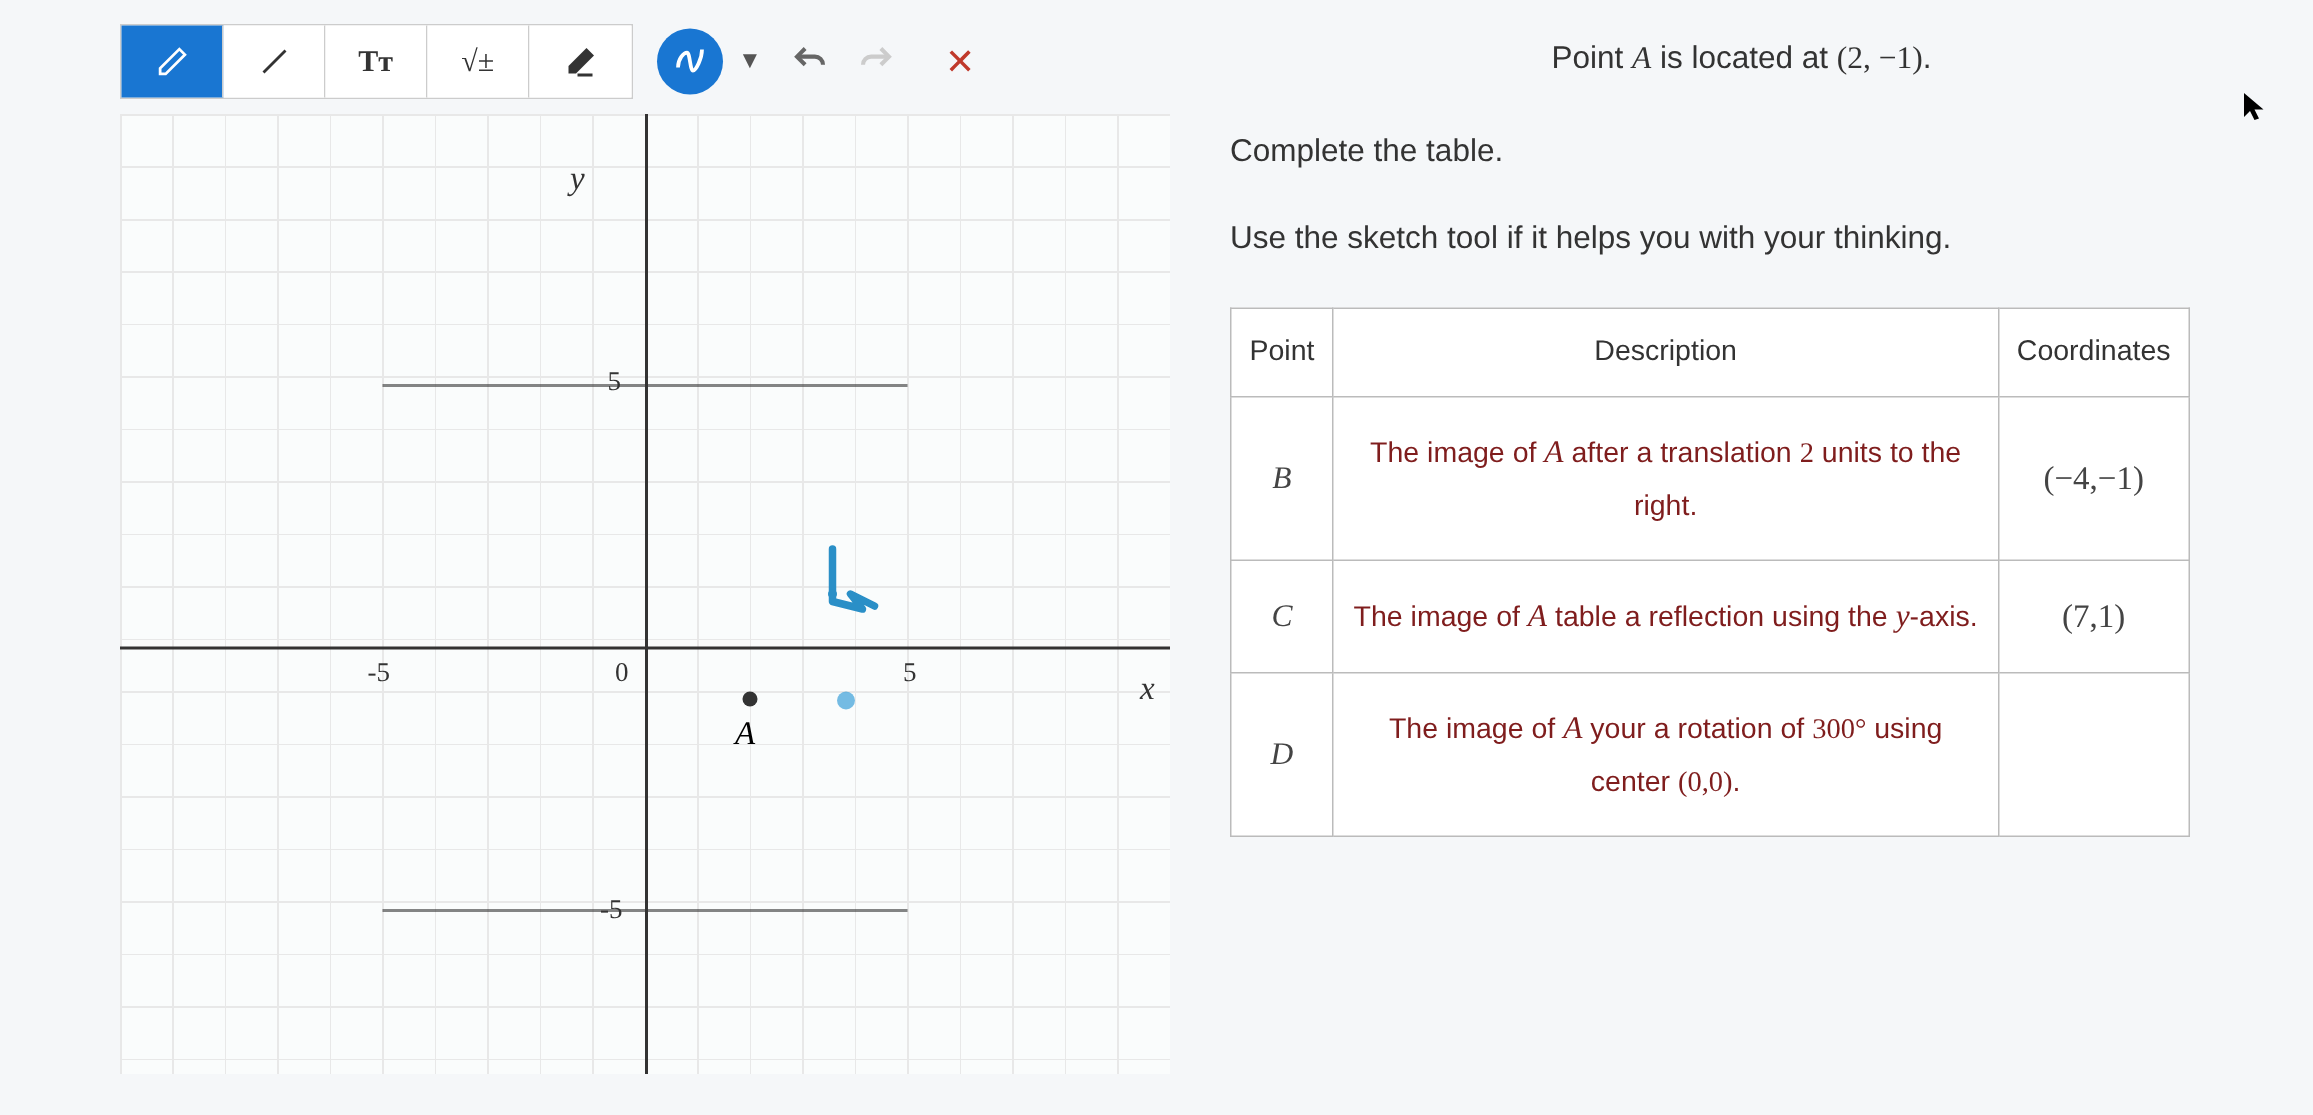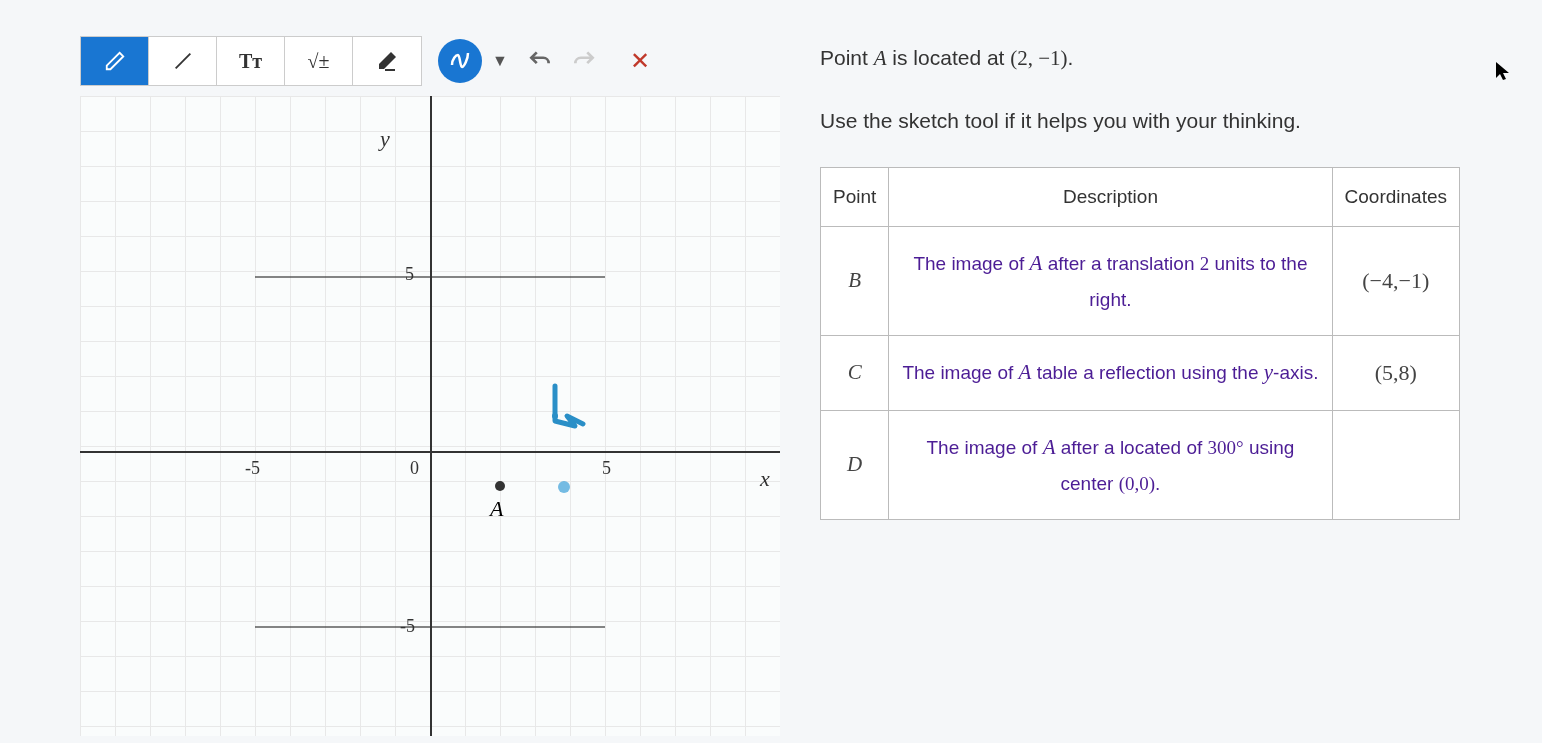--- a/index.html
+++ b/index.html
@@ -8,21 +8,21 @@
     background: #f5f7f9;
     width: 1542px;
     height: 743px;
     position: relative;
     overflow: hidden;
   }
   .toolbar {
     display: flex;
     align-items: center;
     gap: 0;
-    padding: 36px 0 0 80px;
+    padding: 16px 0 0 80px;
   }
   .tool-group {
     display: flex;
     border: 1px solid #ccc;
     background: #fff;
   }
   .tool-btn {
     width: 68px;
     height: 48px;
     display: flex;
@@ -161,21 +161,21 @@
     font-style: italic;
   }
   .prompt-line .coord {
     font-family: 'Times New Roman', serif;
   }
   .instruction {
     font-size: 21px;
     color: #333;
     margin-bottom: 34px;
   }
-  .instruction.top { margin-top: -50px; margin-bottom: 38px;}
+  .instruction.top { margin-top: -50px; margin-bottom: 38px; text-align: center;}
   table.answer {
     border-collapse: collapse;
     width: 640px;
     background: #fff;
   }
   table.answer th, table.answer td {
     border: 1px solid #bbb;
     padding: 18px 12px;
     text-align: center;
     font-size: 19px;
@@ -187,21 +187,21 @@
     background: #fff;
     color: #333;
   }
   table.answer td .math {
     font-family: 'Times New Roman', serif;
     font-style: italic;
     font-size: 21px;
   }
   table.answer td.desc {
     line-height: 1.8;
-    color: #4c1d95;
+    color: #7f1d1d;
   }
   table.answer td.coord {
     font-family: Liberation Serif, serif;
     font-size: 22px;
   }
   .cursor {
     position: absolute;
     right: 30px;
     top: 60px;
     font-size: 20px;
@@ -280,20 +280,21 @@
     <svg class="sketch-mark" viewBox="0 0 50 60">
       <path d="M10 10 L10 45 L30 50 L22 40 L38 48" stroke="#2a8fc7" stroke-width="5" fill="none" stroke-linecap="round" stroke-linejoin="round"></path>
       <circle cx="10" cy="40" r="3" fill="#2a8fc7"></circle>
     </svg>
   </div>
 
   <div class="right-panel">
     <p class="prompt-line instruction top">
       <span>Point </span><span class="math">A</span><span> is located at </span><span class="coord">(2, −1)</span><span>.</span>
     </p>
+    <p class="instruction">Complete the table.</p>
     <p class="instruction">Use the sketch tool if it helps you with your thinking.</p>
 
     <table class="answer">
       <thead>
         <tr>
           <th>Point</th>
           <th>Description</th>
           <th>Coordinates</th>
         </tr>
       </thead>
@@ -303,26 +304,26 @@
           <td class="desc">
             <span>The image of </span><span class="math">A</span><span> after a translation </span><span style="font-family:'Times New Roman',serif;">2</span><span> units to the right.</span>
           </td>
           <td class="coord">(−4,−1)</td>
         </tr>
         <tr>
           <td><span class="math">C</span></td>
           <td class="desc">
             <span>The image of </span><span class="math">A</span><span> table a reflection using the </span><span class="math">y</span><span>-axis.</span>
           </td>
-          <td class="coord">(5,8)</td>
+          <td class="coord">(7,1)</td>
         </tr>
         <tr>
           <td><span class="math">D</span></td>
           <td class="desc">
-            <span>The image of </span><span class="math">A</span><span> after a located of </span><span style="font-family:'Times New Roman',serif;">300°</span><span> using center </span><span style="font-family:'Times New Roman',serif;">(0,0)</span><span>.</span>
+            <span>The image of </span><span class="math">A</span><span> your a rotation of </span><span style="font-family:'Times New Roman',serif;">300°</span><span> using center </span><span style="font-family:'Times New Roman',serif;">(0,0)</span><span>.</span>
           </td>
           <td class="coord"></td>
         </tr>
       </tbody>
     </table>
   </div>
 </div>
 
 <div class="cursor">
   <svg width="18" height="22" viewBox="0 0 18 22">

